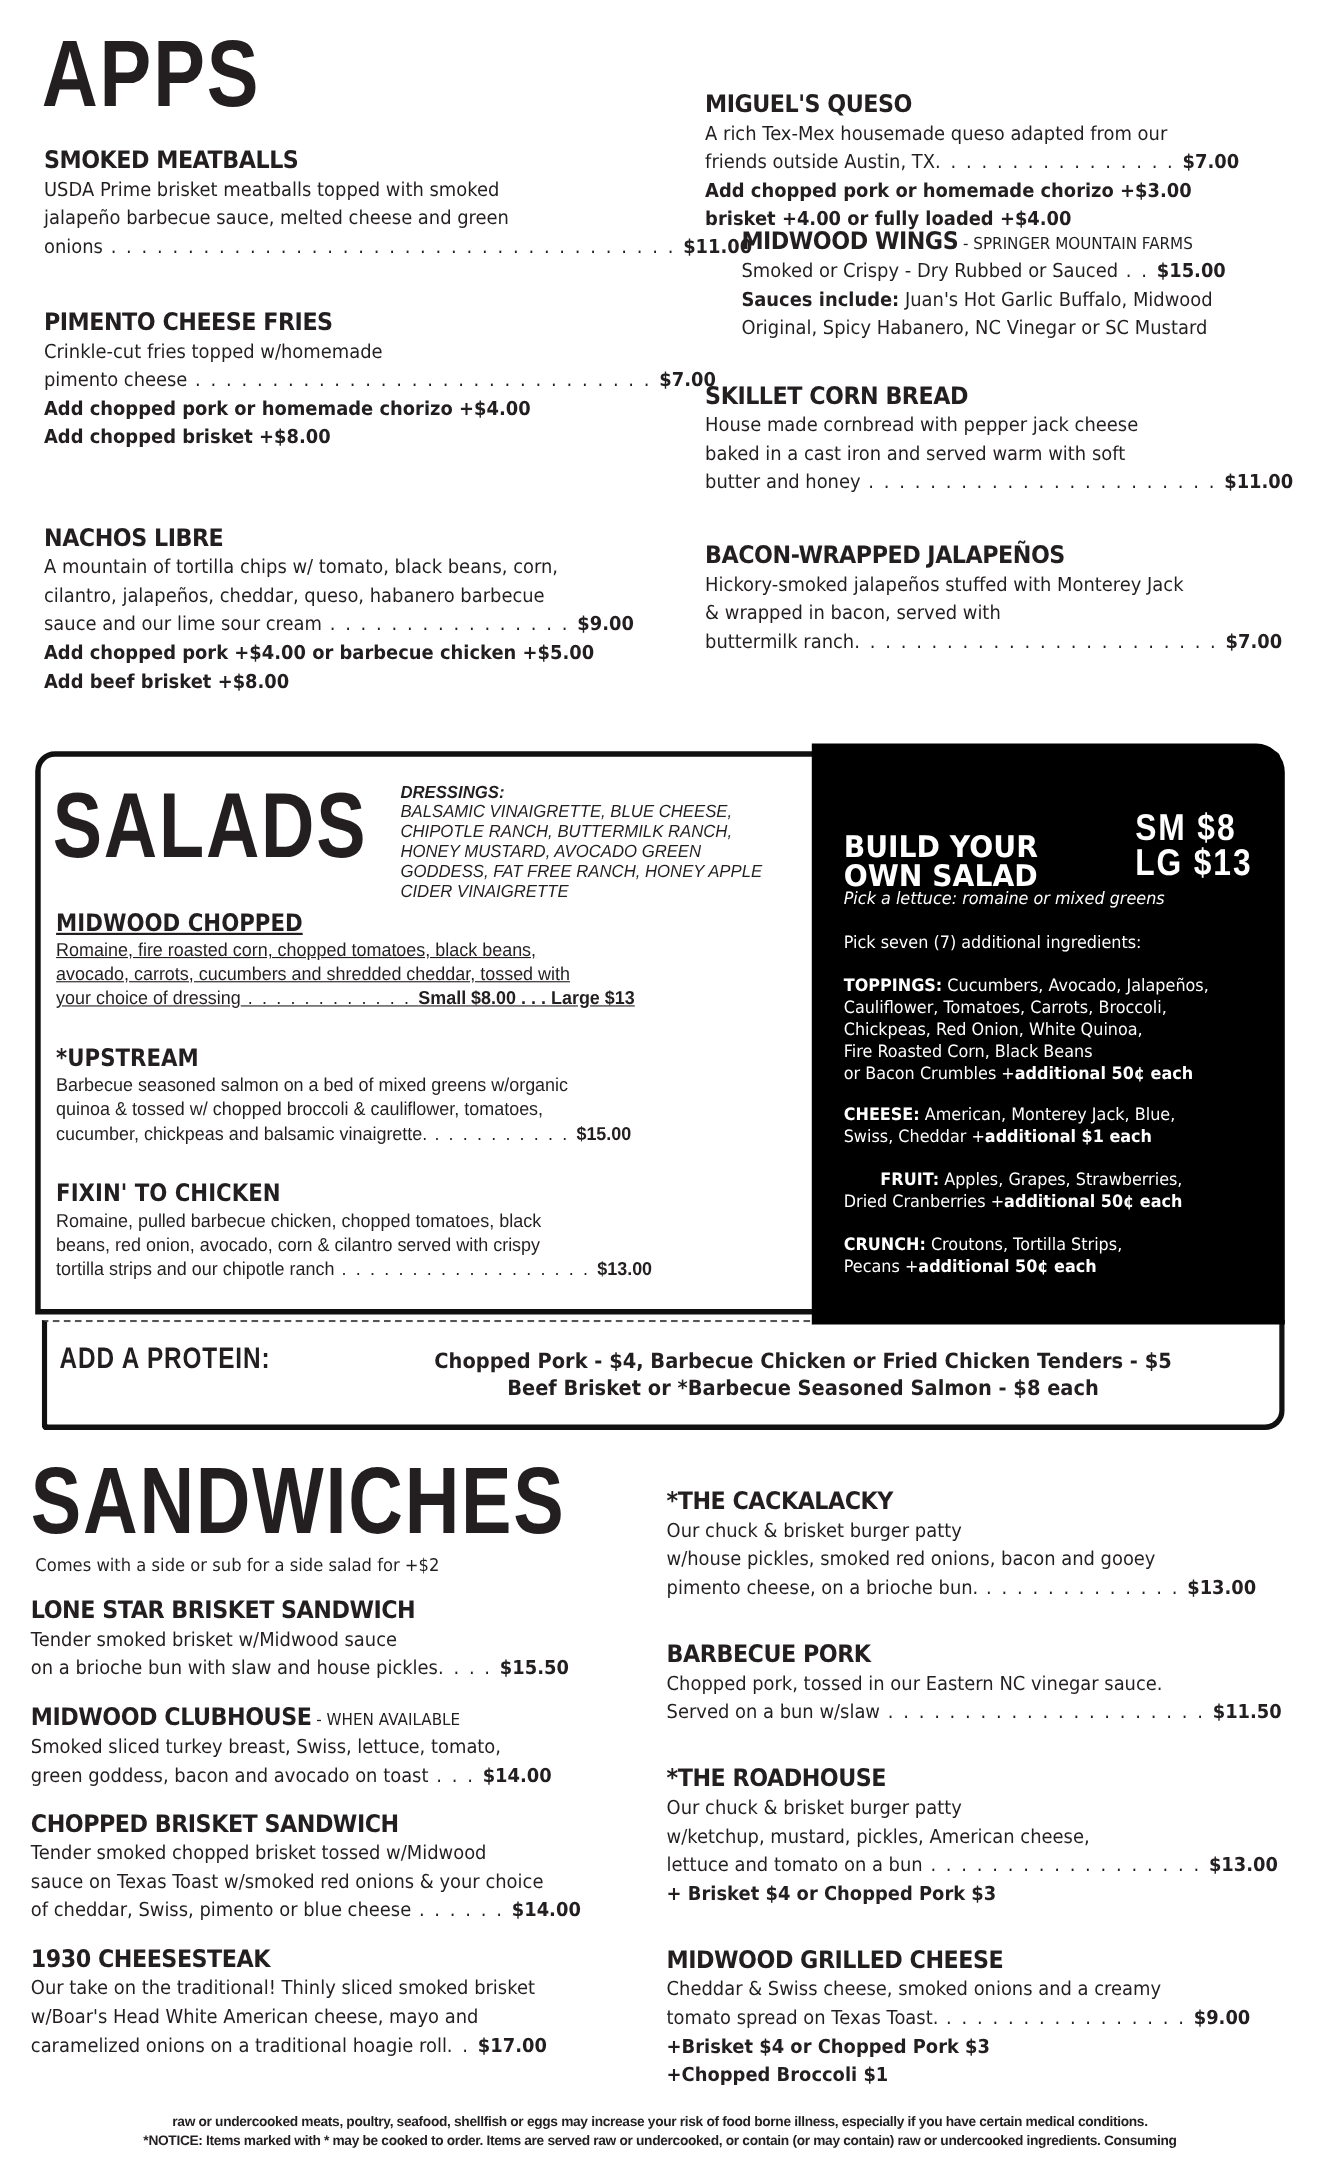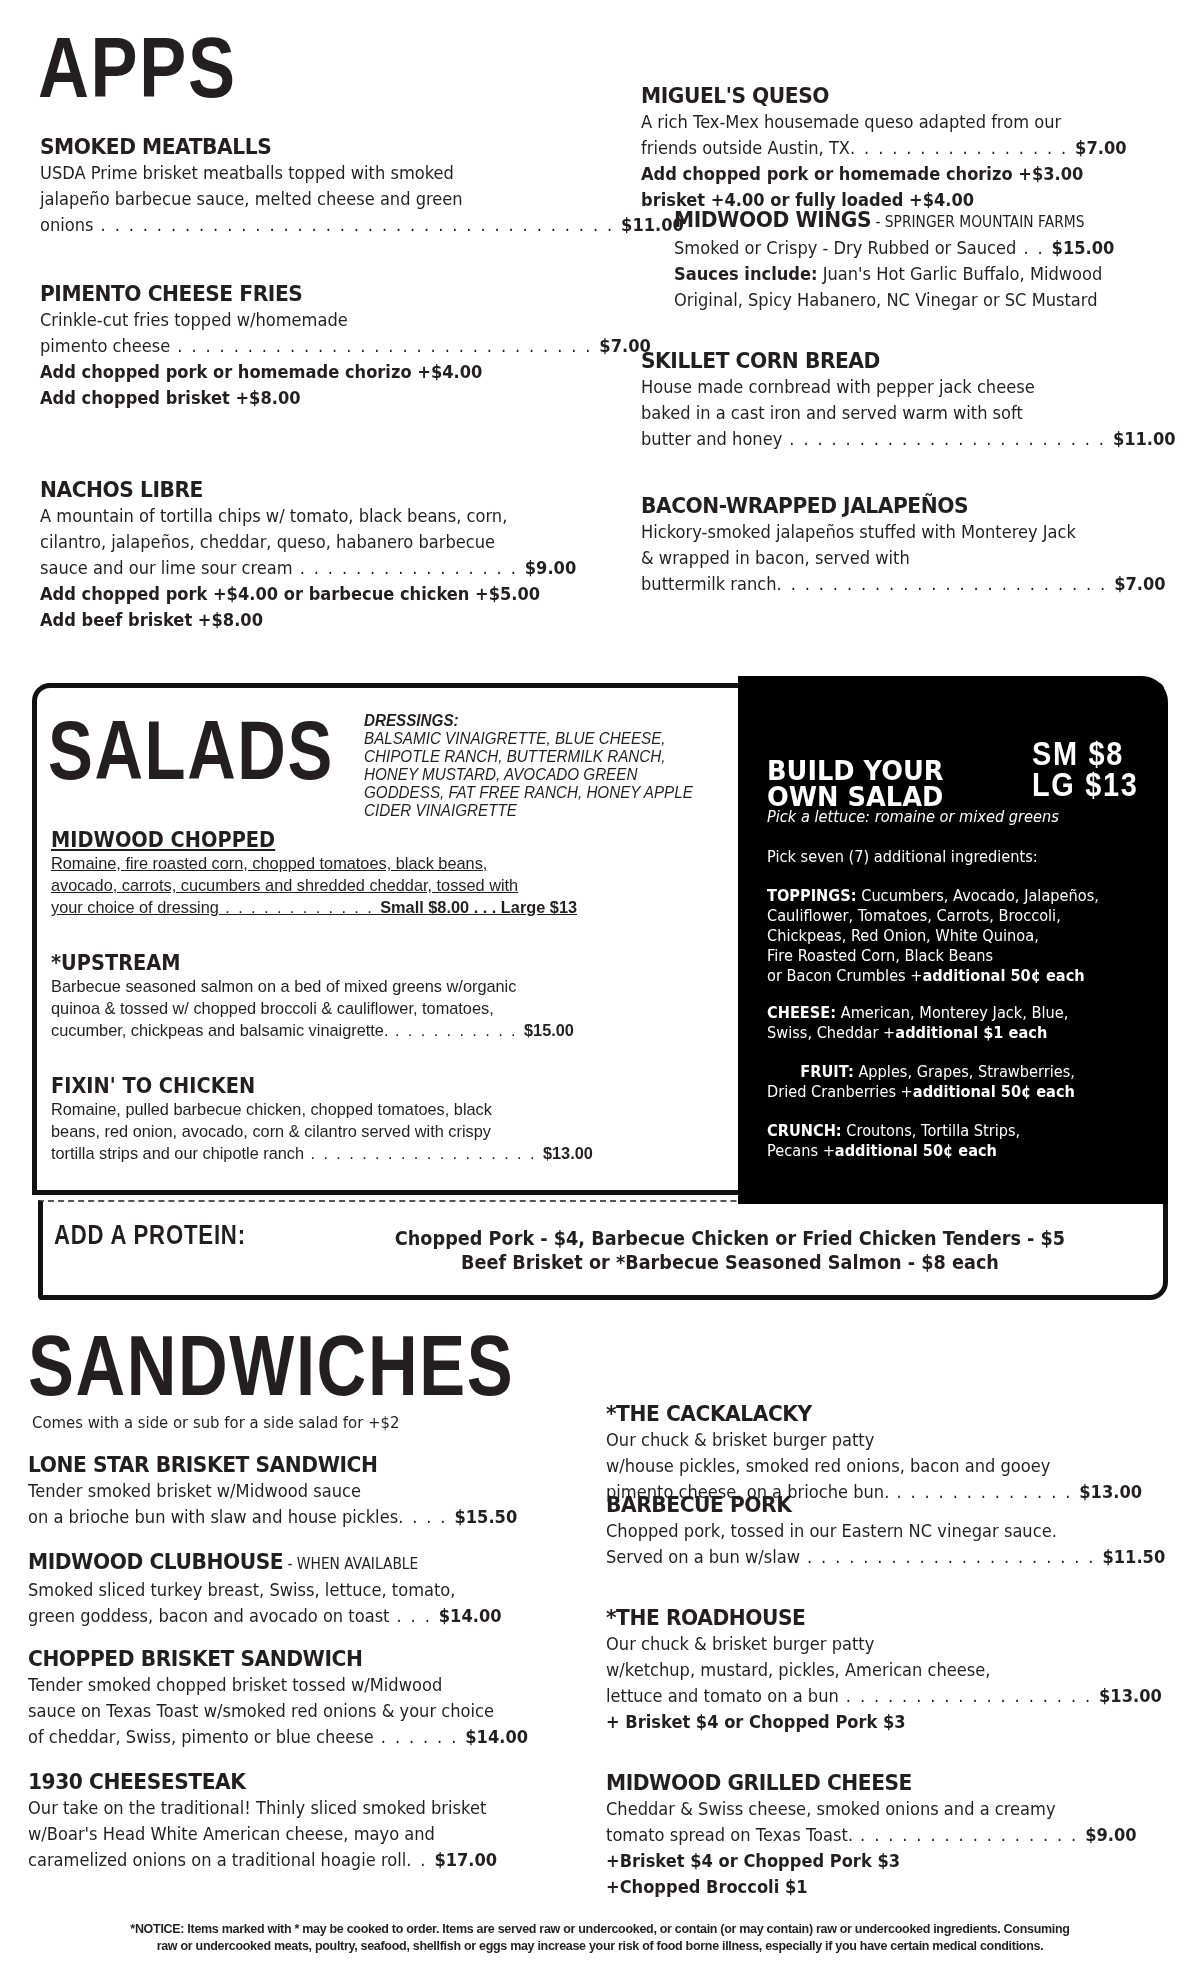--- a/index.html
+++ b/index.html
@@ -241,21 +241,21 @@
   <div class="desc"><span>of cheddar, Swiss, pimento or blue cheese</span><span class="dots"> . . . . . .  </span><span class="price">$14.00</span></div>
 </div>
 
 <div class="item" style="left:28px; top:1769px;">
   <div class="item-name">1930 CHEESESTEAK</div>
   <div class="desc">Our take on the traditional! Thinly sliced smoked brisket</div>
   <div class="desc">w/Boar's Head White American cheese, mayo  and</div>
   <div class="desc"><span>caramelized onions on a traditional hoagie roll</span><span class="dots">. .  </span><span class="price">$17.00</span></div>
 </div>
 
-<div class="item" style="left:606px; top:1353px;margin-top:48px;">
+<div class="item" style="left:606px; top:1353px;">
   <div class="item-name">*THE CACKALACKY</div>
   <div class="desc">Our chuck &amp; brisket burger patty</div>
   <div class="desc">w/house pickles, smoked red onions, bacon and gooey</div>
   <div class="desc"><span>pimento cheese, on a brioche bun.</span><span class="dots"> . . . . . . . . . . . . .  </span><span class="price">$13.00</span></div>
 </div>
 
 <div class="item" style="left:606px; top:1492px;">
   <div class="item-name">BARBECUE PORK</div>
   <div class="desc">Chopped pork, tossed in our Eastern NC vinegar sauce.</div>
   <div class="desc"><span>Served on a bun w/slaw</span><span class="dots"> . . . . . . . . . . . . . . . . . . . . .  </span><span class="price">$11.50</span></div>
@@ -271,15 +271,15 @@
 
 <div class="item" style="left:606px; top:1770px;">
   <div class="item-name">MIDWOOD GRILLED CHEESE</div>
   <div class="desc">Cheddar &amp; Swiss cheese, smoked onions and a creamy</div>
   <div class="desc"><span>tomato spread on Texas Toast.</span><span class="dots"> . . . . . . . . . . . . . . . .  </span><span class="price">$9.00</span></div>
   <div class="addon">+Brisket $4 or Chopped Pork $3</div>
   <div class="addon">+Chopped Broccoli $1</div>
 </div>
 
 <div class="abs notice" style="left:20px; top:1921px; width:1160px;">
+  <div>raw or undercooked meats, poultry, seafood, shellfish or eggs may increase your risk of food borne illness, especially if you have certain medical conditions.</div>
   <div>*NOTICE: Items marked with * may be cooked to order.  Items are served raw or undercooked, or contain (or may contain) raw or undercooked ingredients. Consuming</div>
-  <div>raw or undercooked meats, poultry, seafood, shellfish or eggs may increase your risk of food borne illness, especially if you have certain medical conditions.</div>
 </div>
 
 </body></html>

